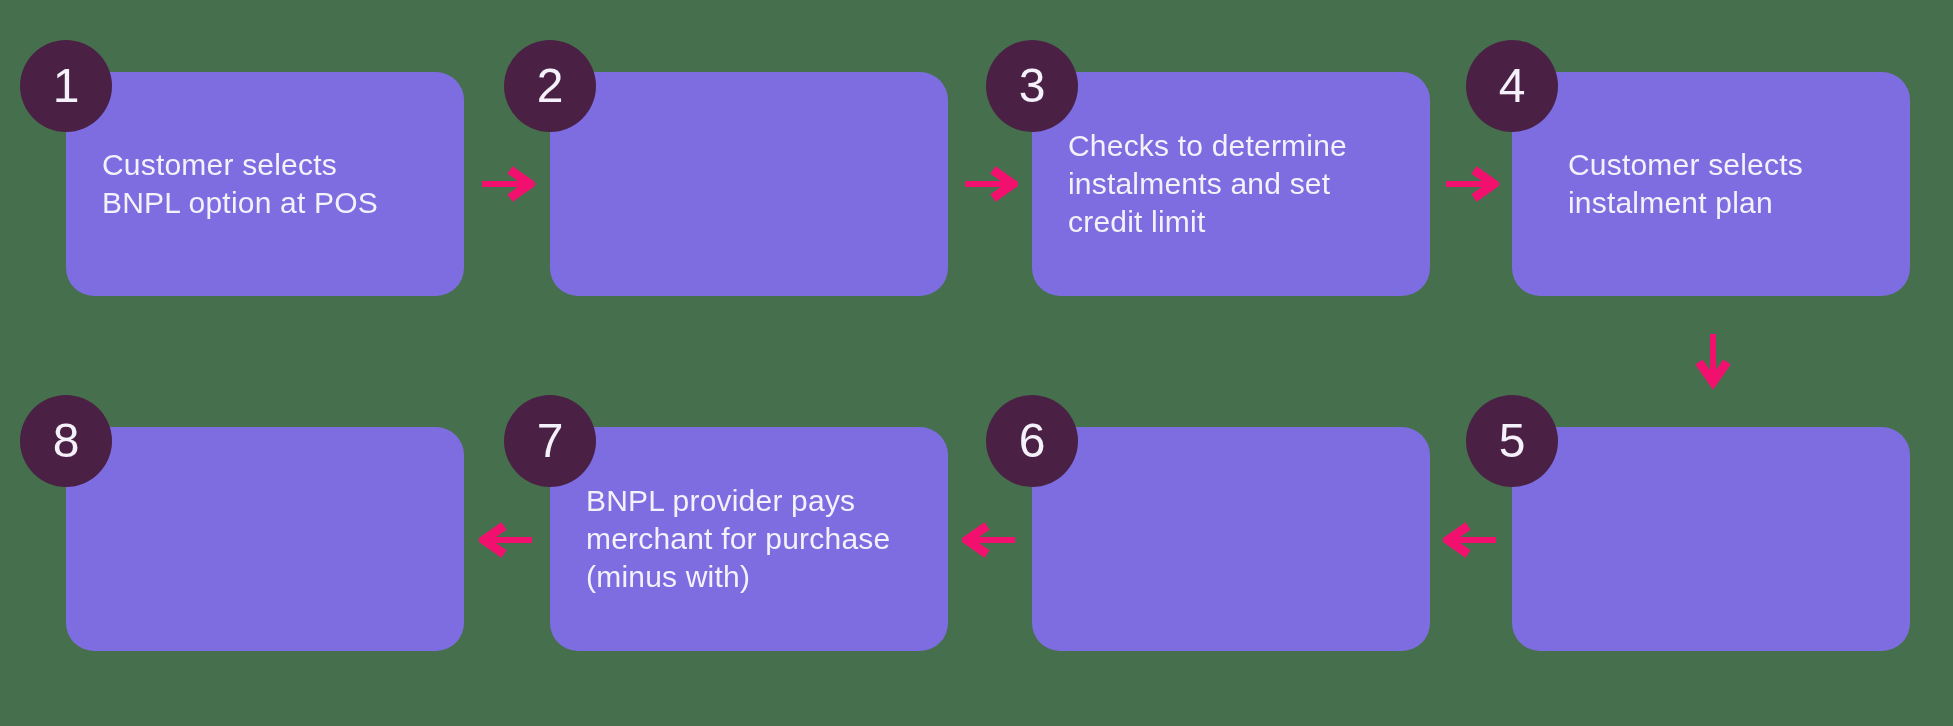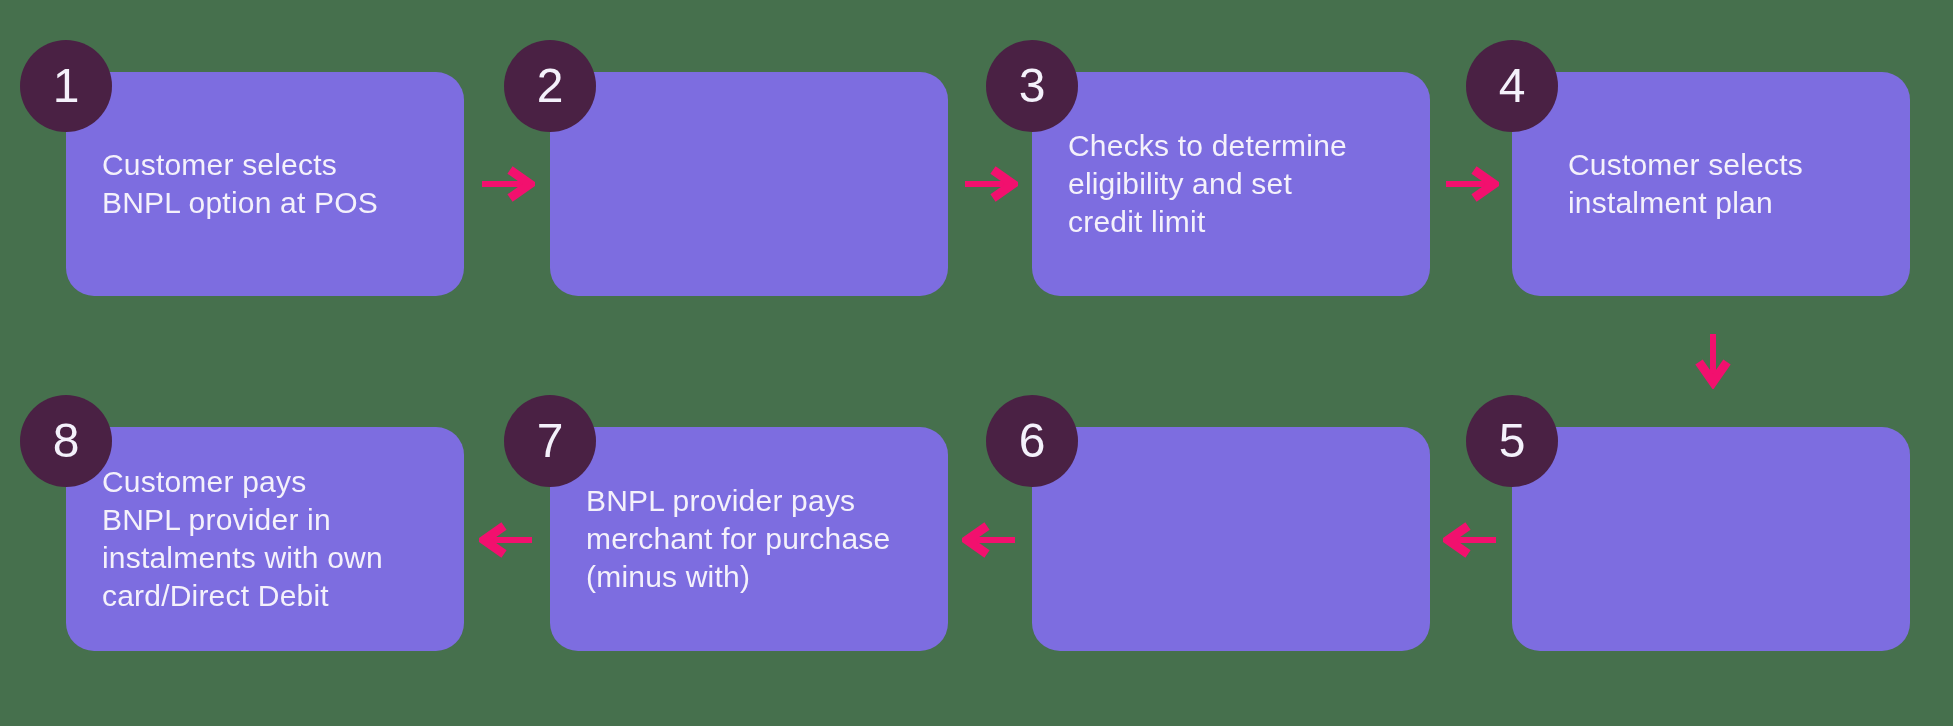--- a/index.html
+++ b/index.html
@@ -95,40 +95,36 @@
     <div class="badge">
       <span>2</span>
     </div>
   </div>
 
   <div class="box r1 c3">
     <div class="badge">
       <span>3</span>
     </div>
     <p class="box-text">Checks to determine
-eligibility and set
+instalments and set
 credit limit</p>
   </div>
 
   <div class="box r1 c4 pad-lg">
     <div class="badge">
       <span>4</span>
     </div>
     <p class="box-text">Customer selects
 instalment plan</p>
   </div>
 
   <div class="box r2 c1">
     <div class="badge">
       <span>8</span>
     </div>
-    <p class="box-text">Customer pays
-BNPL provider in
-instalments with own
-card/Direct Debit</p>
   </div>
 
   <div class="box r2 c2">
     <div class="badge">
       <span>7</span>
     </div>
     <p class="box-text">BNPL provider pays
 merchant for purchase
 (minus with)</p>
   </div>

